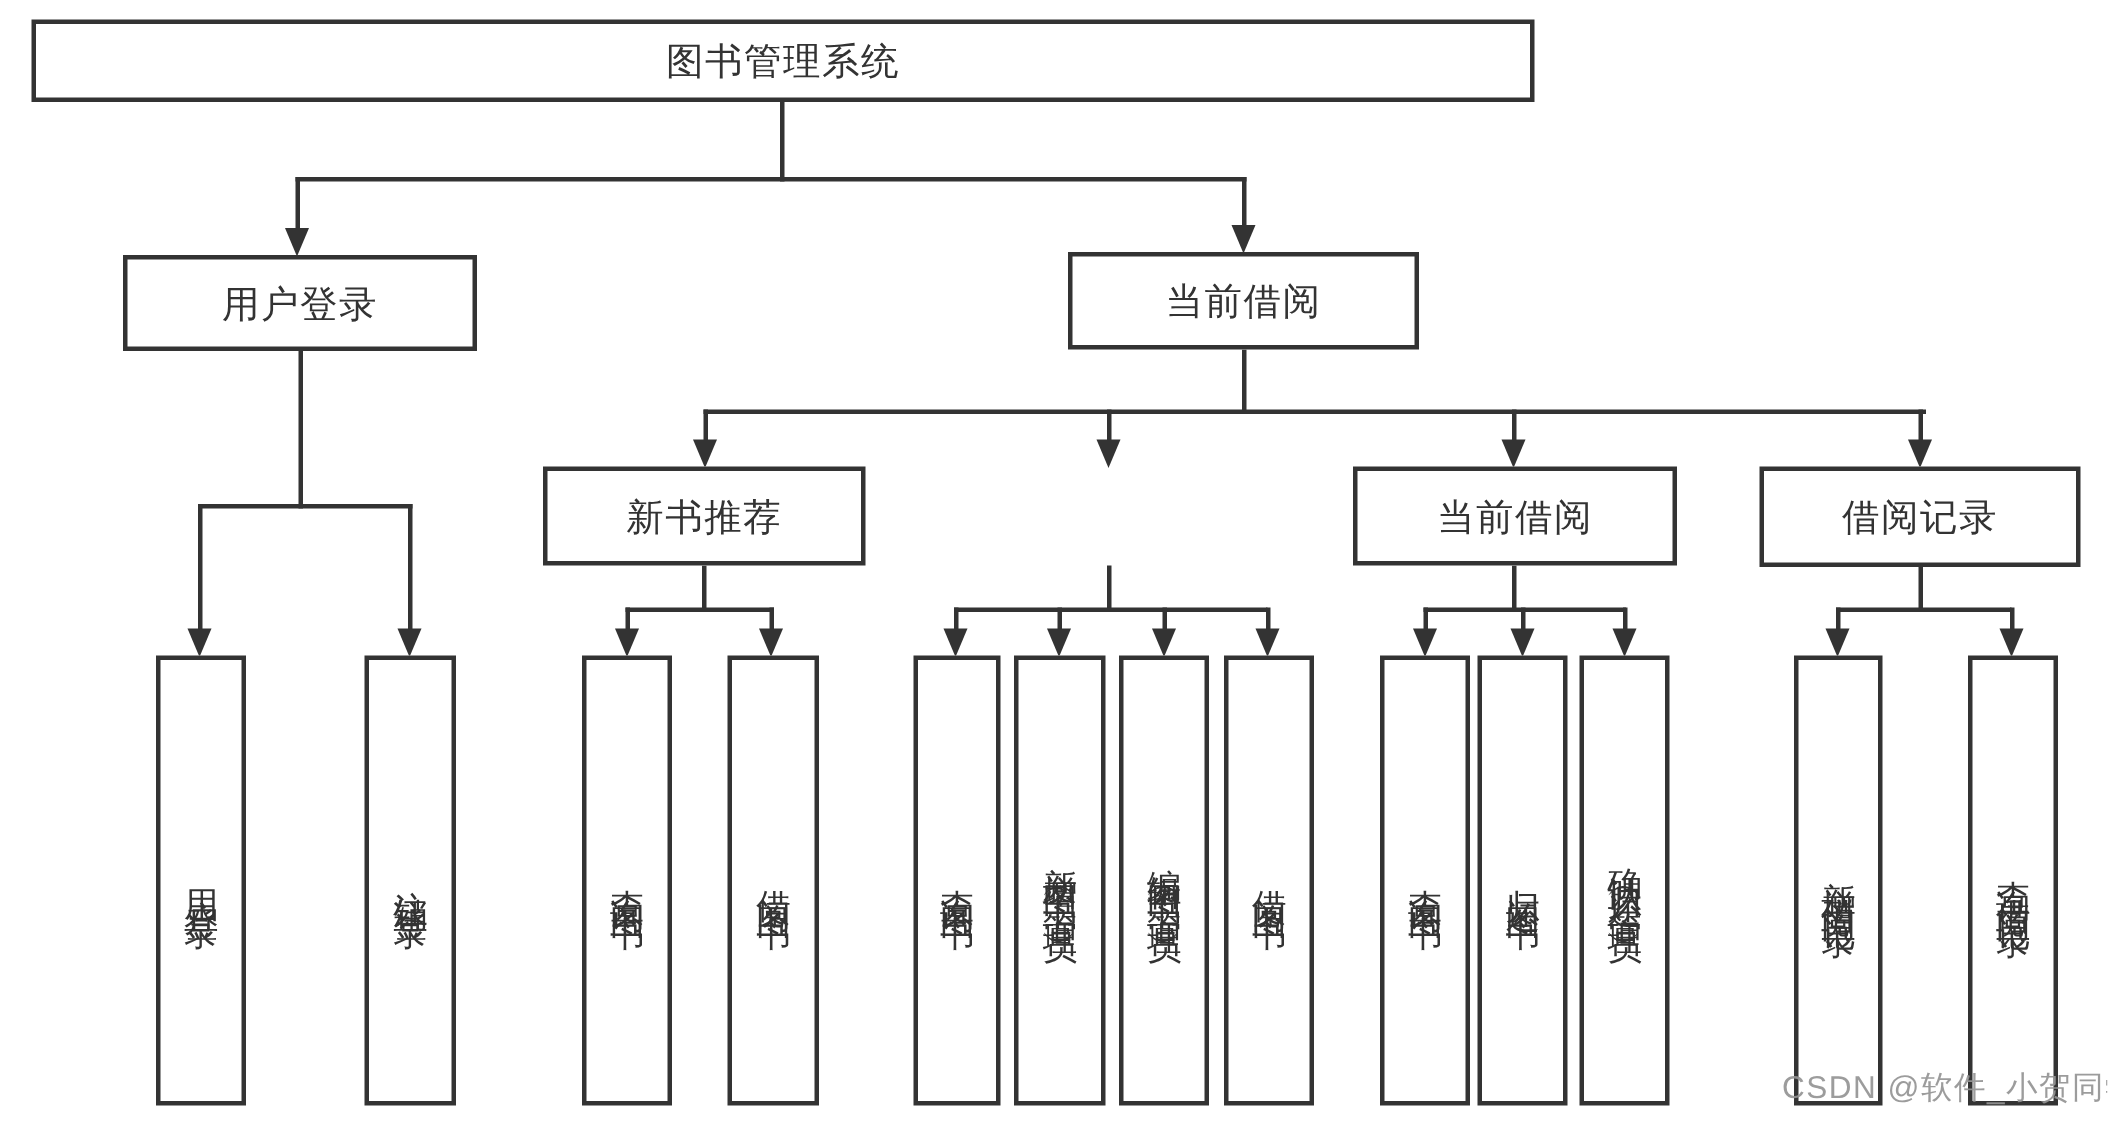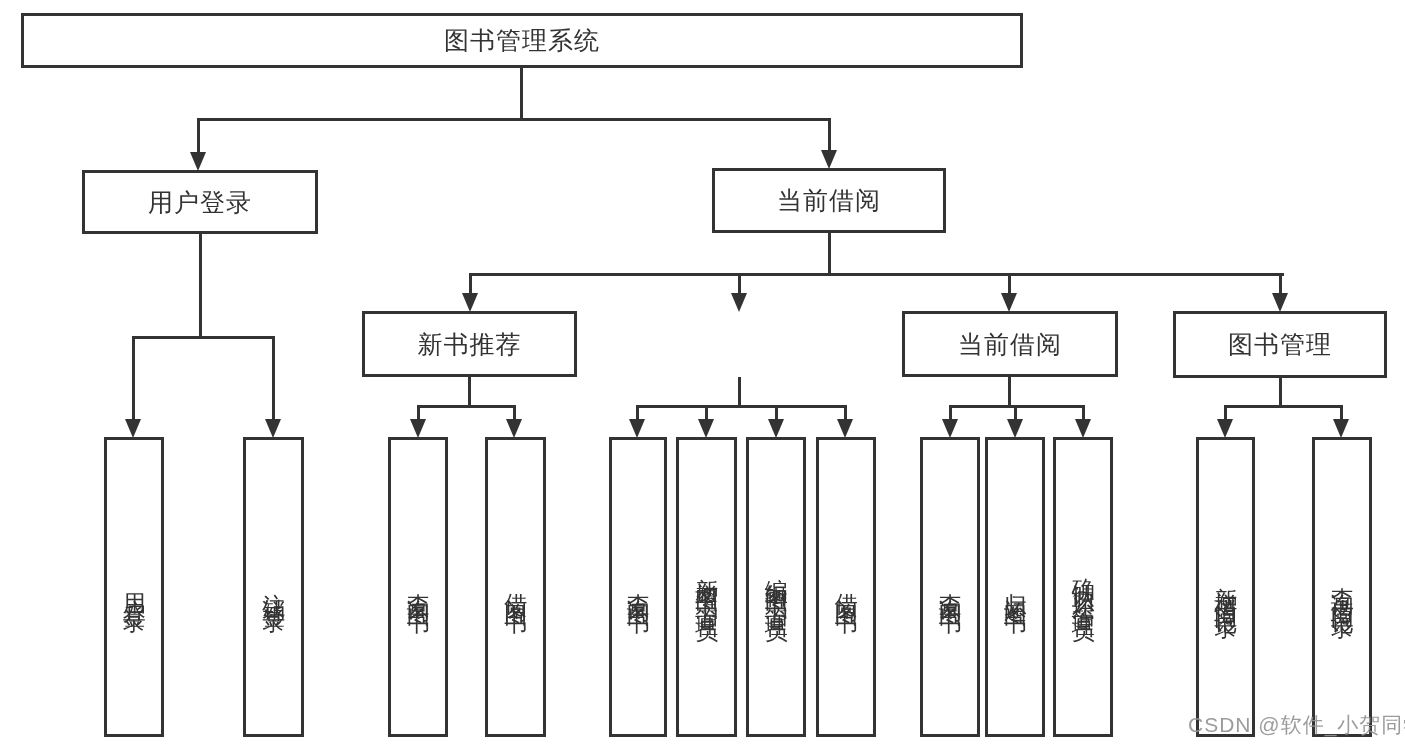--- a/index.html
+++ b/index.html
@@ -99,21 +99,21 @@
   <div class="vline" style="left:1279px;top:273px;height:24px;"></div>
   <div class="arrow" style="left:1272px;top:293px;"></div>
 
   <div class="box" style="left:362px;top:311px;width:215px;height:66px;">
     <span>新书推荐</span>
   </div>
   <div class="box" style="left:902px;top:311px;width:216px;height:66px;">
     <span>当前借阅</span>
   </div>
   <div class="box" style="left:1173px;top:311px;width:214px;height:67px;">
-    <span>图书管理</span>
+    <span>借阅记录</span>
   </div>
 
   <div class="vline" style="left:468px;top:377px;height:31px;"></div>
   <div class="hline" style="left:417px;top:405px;width:99px;"></div>
   <div class="vline" style="left:417px;top:405px;height:16px;"></div>
   <div class="arrow" style="left:410px;top:419px;"></div>
   <div class="vline" style="left:513px;top:405px;height:16px;"></div>
   <div class="arrow" style="left:506px;top:419px;"></div>
 
   <div class="vline" style="left:738px;top:377px;height:31px;"></div>

